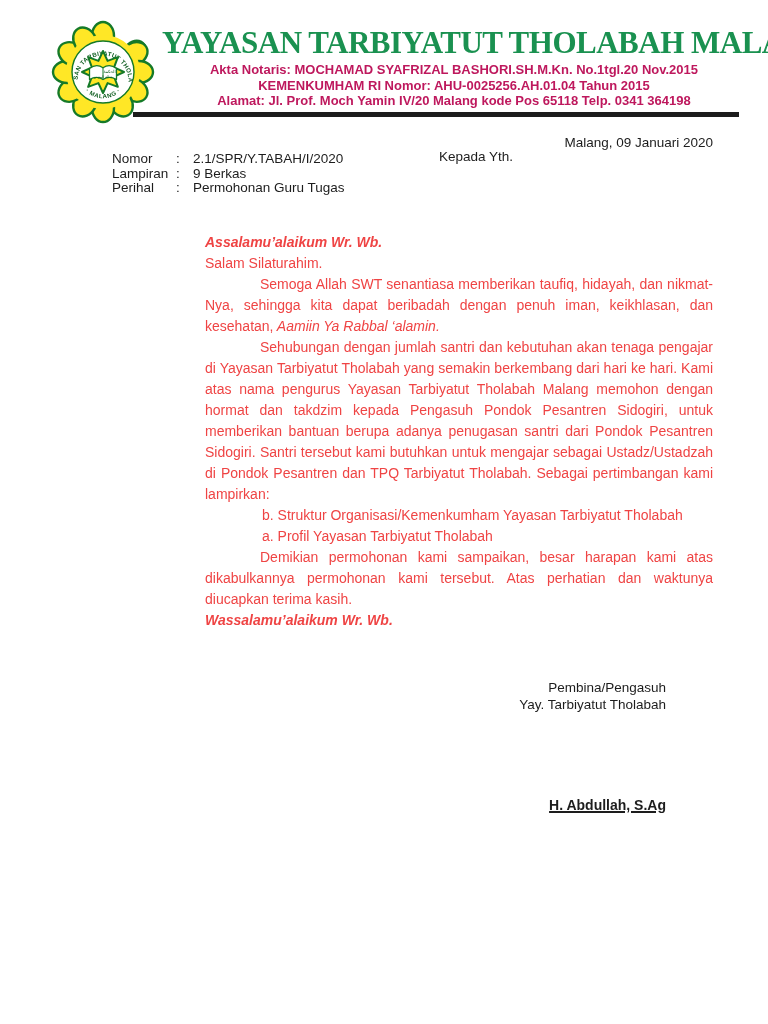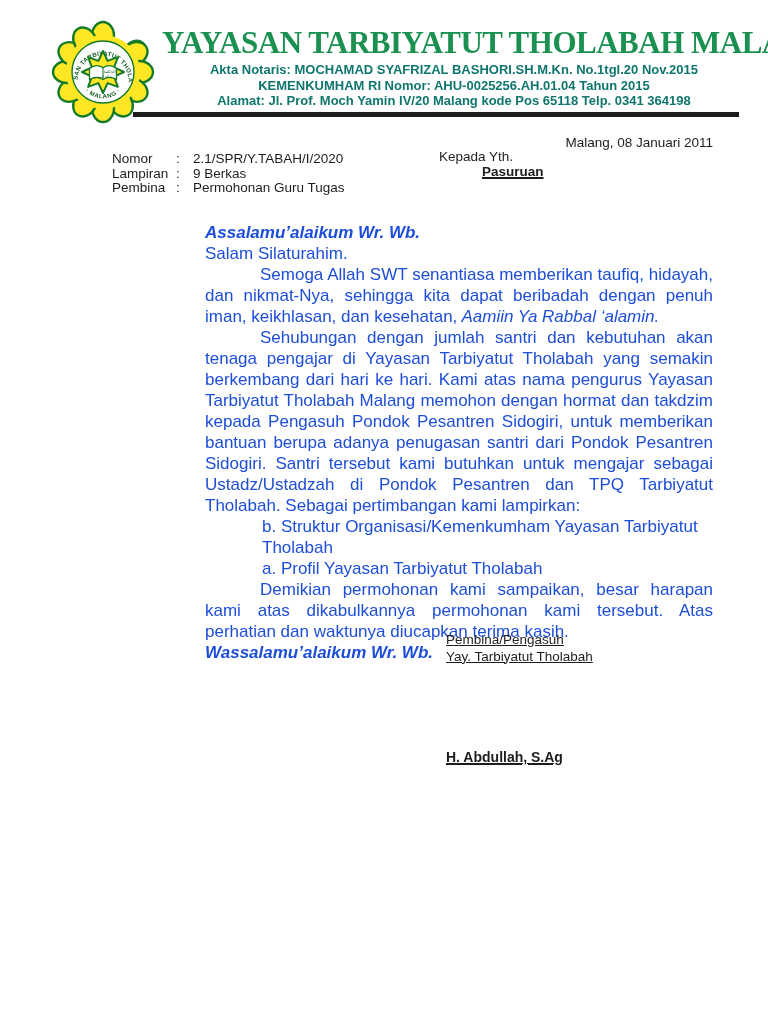--- a/index.html
+++ b/index.html
@@ -27,21 +27,21 @@
     font-size:31px;
     line-height:38px;
     letter-spacing:-0.5px;
     color:#1a9150;
     white-space:nowrap;
   }
   .header-sub {
     font-size:13px;
     font-weight:bold;
     line-height:15.5px;
-    color:#0f766e;
+    color:#be185d;
     white-space:nowrap;
   }
   .header-rule {
     position:absolute; left:133px; top:112px; width:606px;
     height:3px;
     border-top:3px solid #1c1c1c;
     border-bottom:2px solid #1c1c1c;
   }
   
   .date-line {
@@ -62,33 +62,33 @@
   }
   .recipient .bold { font-weight:bold; }
   .recipient .r-di { padding-left:23px; }
   .recipient .r-city {
     margin-left:43px; font-weight:bold;
     text-decoration:underline; text-decoration-thickness:2px;
     display:inline-block;
   }
   
   .body-block {
-    position:absolute; left:205px; top:222px; width:508px;
-    font-size:17px; line-height:21px; color:#1d4ed8;
+    position:absolute; left:205px; top:232px; width:508px;
+    font-size:14px; line-height:21px; color:#ef4444;
   }
   .body-block p { margin:0; }
   .salutation, .closing { font-weight:bold; font-style:italic; }
   .para { text-align:justify; text-indent:55px; }
   .italic { font-style:italic; }
   .attachments { padding-left:57px; }
   .closing { margin-top:21px; }
   
   .signature {
-    position:absolute; left:446px; top:632px; width:220px;
-    text-align:left; font-size:13.5px; line-height:16.5px;text-decoration:underline;
+    position:absolute; left:446px; top:680px; width:220px;
+    text-align:right; font-size:13.5px; line-height:16.5px;
   }
   .sig-name {
     margin-top:84px;
     font-weight:bold; font-size:14px;
     text-decoration:underline; text-decoration-thickness:2px;
     white-space:nowrap;
   }
 </style>
 </head>
 <body>
@@ -142,43 +142,42 @@
     <div class="header-text">
       <div class="org-name">YAYASAN TARBIYATUT THOLABAH MALANG</div>
       <div class="header-sub">Akta Notaris: MOCHAMAD SYAFRIZAL BASHORI.SH.M.Kn. No.1tgl.20 Nov.2015</div>
       <div class="header-sub">KEMENKUMHAM RI Nomor: AHU-0025256.AH.01.04 Tahun 2015</div>
       <div class="header-sub">Alamat: Jl. Prof. Moch Yamin IV/20 Malang kode Pos 65118 Telp. 0341 364198</div>
     </div>
 
     <div class="header-rule"></div>
   </div>
 
-  <div class="date-line">Malang, 08 Januari 2011</div>
+  <div class="date-line">Malang, 09 Januari 2020</div>
 
   <div class="meta-left">
     <div class="meta-row">
       <span class="meta-label">Nomor</span>
       <span class="meta-sep">:</span>
       <span class="meta-value">2.1/SPR/Y.TABAH/I/2020</span>
     </div>
     <div class="meta-row">
       <span class="meta-label">Lampiran</span>
       <span class="meta-sep">:</span>
       <span class="meta-value">9 Berkas</span>
     </div>
     <div class="meta-row">
-      <span class="meta-label">Pembina</span>
+      <span class="meta-label">Perihal</span>
       <span class="meta-sep">:</span>
       <span class="meta-value">Permohonan Guru Tugas</span>
     </div>
   </div>
 
   <div class="recipient">
     <div>Kepada Yth.</div>
-    <div><span class="r-city">Pasuruan</span></div>
   </div>
 
   <div class="body-block">
     <p class="salutation">Assalamu’alaikum Wr. Wb.</p>
     <p>Salam Silaturahim.</p>
     <p class="para"><span>Semoga Allah SWT senantiasa memberikan taufiq, hidayah, dan nikmat-Nya, sehingga kita dapat beribadah dengan penuh iman, keikhlasan, dan kesehatan,</span><span class="italic"> Aamiin Ya Rabbal ‘alamin.</span></p>
     <p class="para">Sehubungan dengan jumlah santri dan kebutuhan akan tenaga pengajar di Yayasan Tarbiyatut Tholabah yang semakin berkembang dari hari ke hari. Kami atas nama pengurus Yayasan Tarbiyatut Tholabah Malang memohon dengan hormat dan takdzim kepada Pengasuh Pondok Pesantren Sidogiri, untuk memberikan bantuan berupa adanya penugasan santri dari Pondok Pesantren Sidogiri. Santri tersebut kami butuhkan untuk mengajar sebagai Ustadz/Ustadzah di Pondok Pesantren dan TPQ Tarbiyatut Tholabah. Sebagai pertimbangan kami lampirkan:</p>
     <div class="attachments">
       <div>b. Struktur Organisasi/Kemenkumham Yayasan Tarbiyatut Tholabah</div>
       <div>a. Profil Yayasan Tarbiyatut Tholabah</div>

